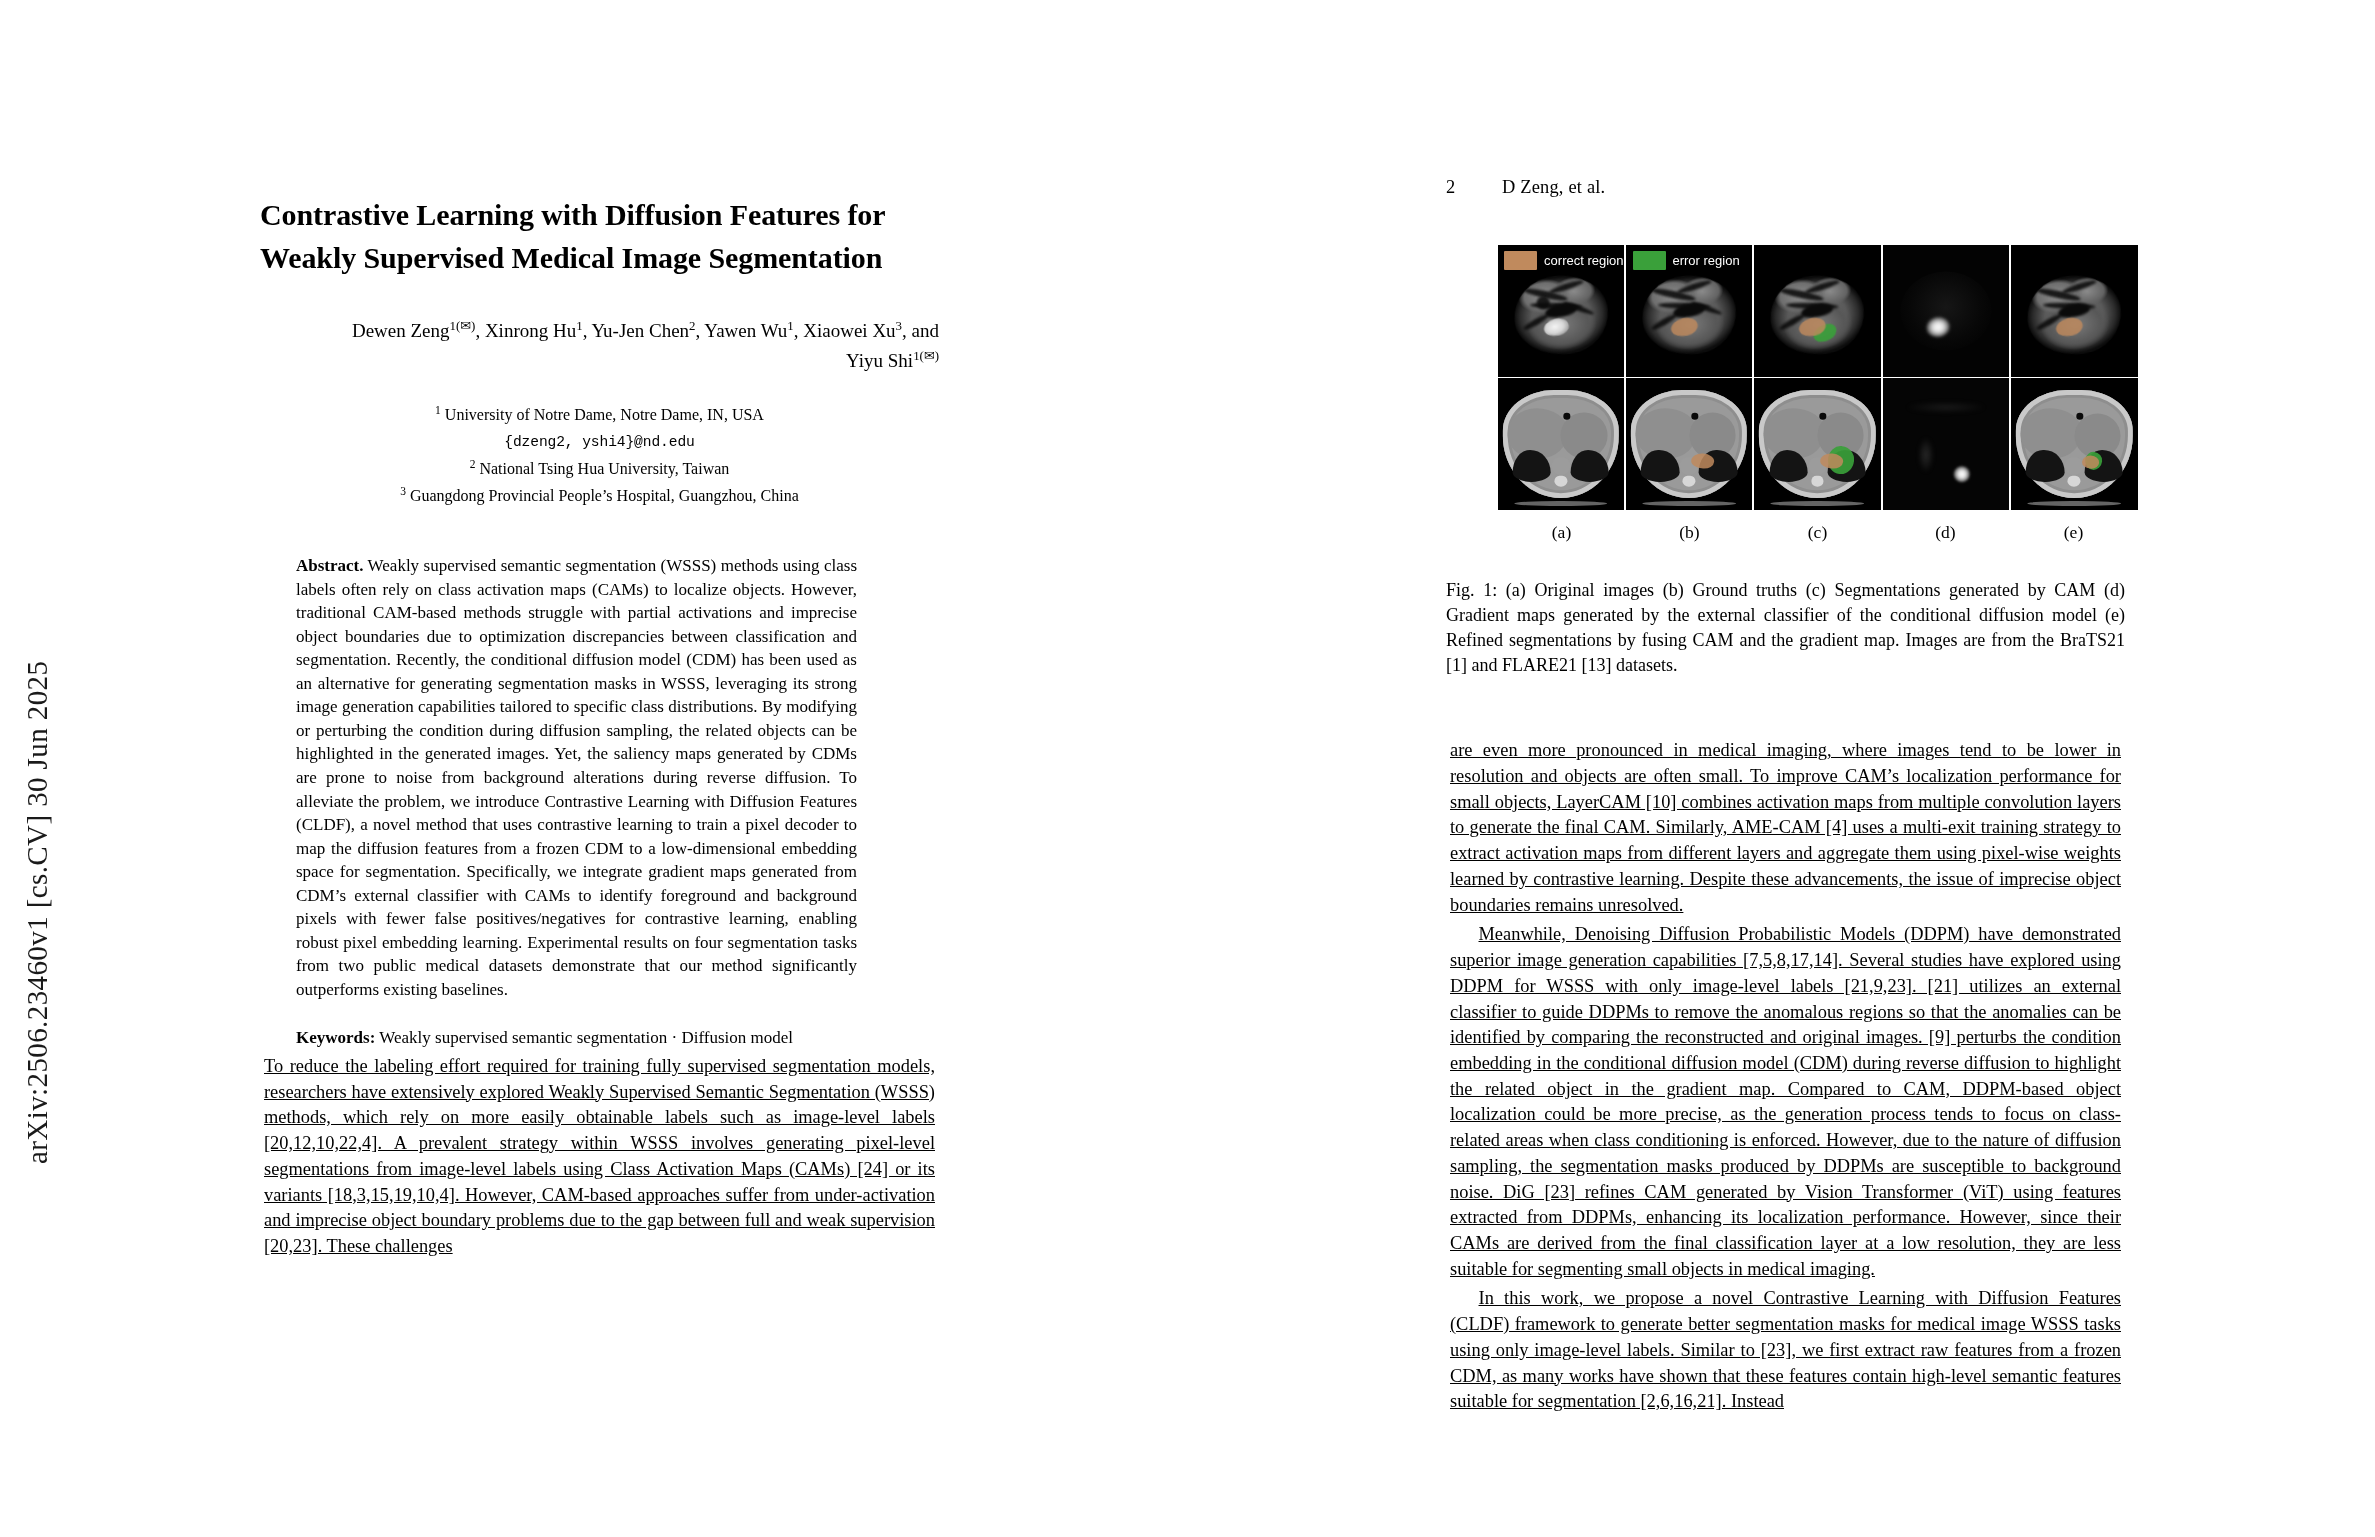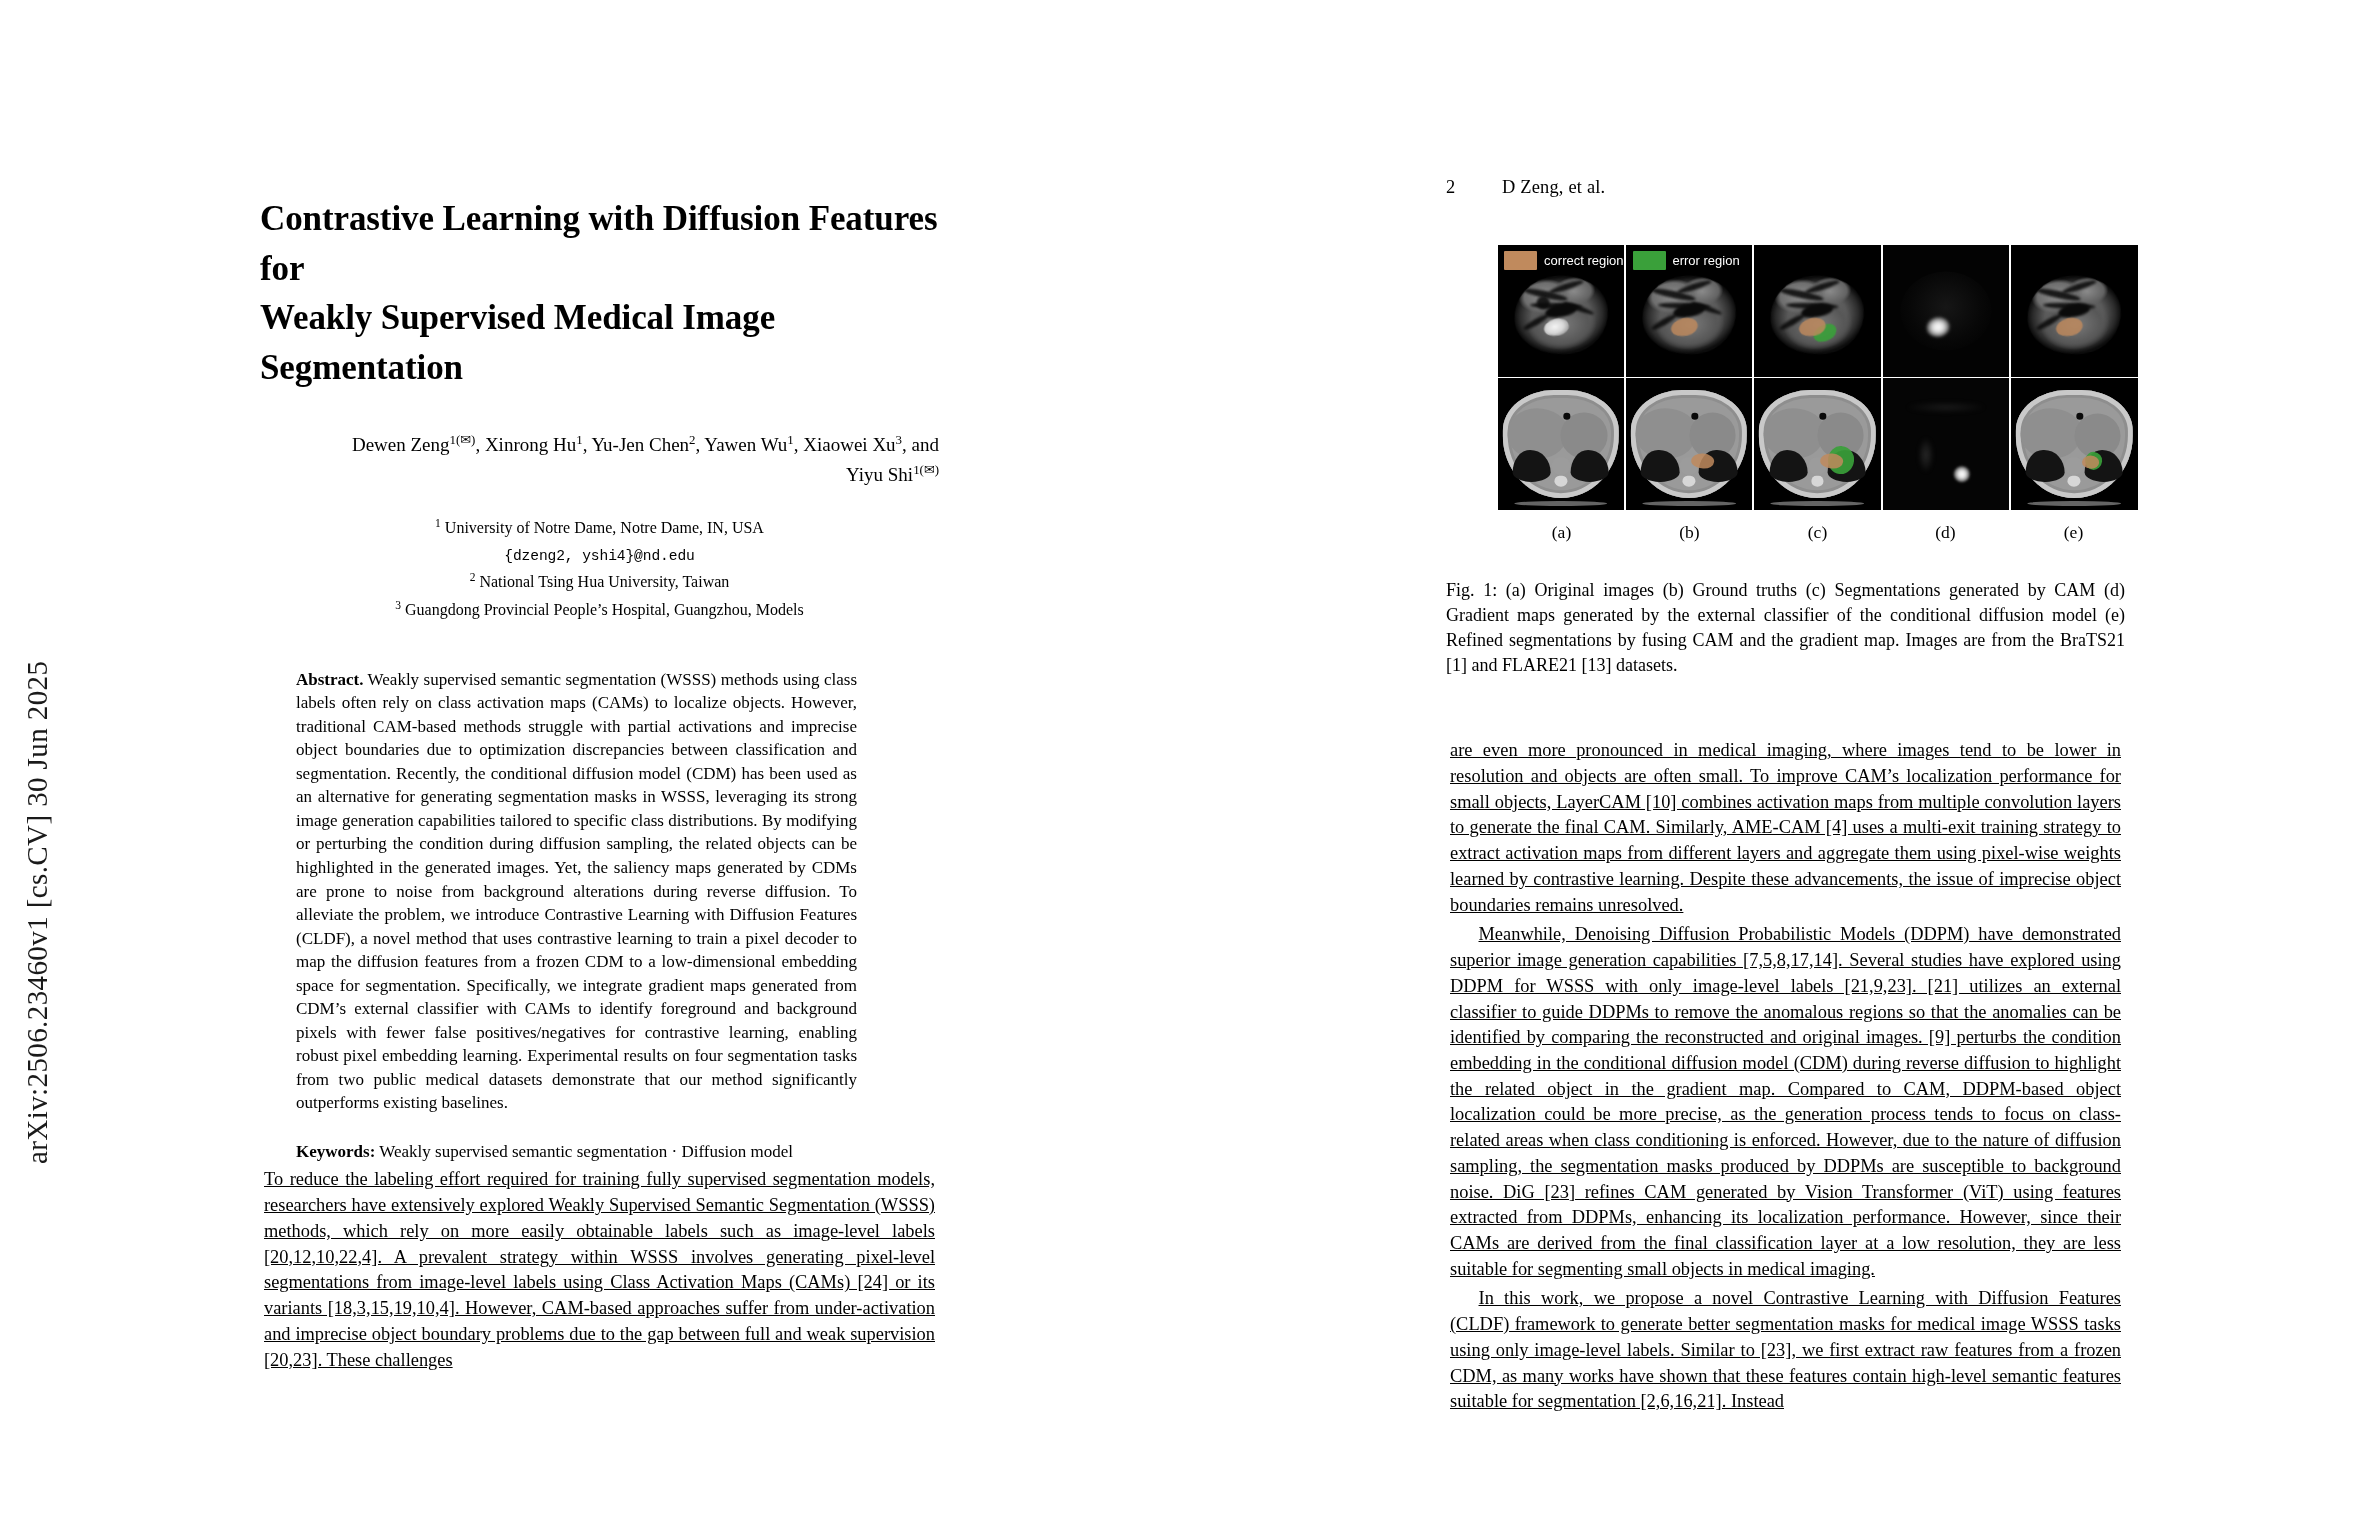--- a/index.html
+++ b/index.html
@@ -28,21 +28,21 @@
   }
   #arxiv-stamp-inner{display:inline-block;padding-left:0;}
 
   
   .left-page{
     position:absolute;
     left:260px; top:194px;
     width:679px;
   }
   .title{
-    font-size:35px;
+    font-size:30px;
     font-weight:bold;
     line-height:1.42;
     letter-spacing:-0.1px;
     text-align:left;
     margin:0 0 37px 0;
   }
   .title .l2{display:block;}
   .authors{
     font-size:19px;
     line-height:1.5;
@@ -365,21 +365,21 @@
       </div>
       <div>
         <span class="mono">{dzeng2, yshi4}@nd.edu</span>
       </div>
       <div>
         <sup>2</sup>
         <span>National Tsing Hua University, Taiwan</span>
       </div>
       <div>
         <sup>3</sup>
-        <span>Guangdong Provincial People’s Hospital, Guangzhou, Models</span>
+        <span>Guangdong Provincial People’s Hospital, Guangzhou, China</span>
       </div>
     </div>
 
     <div class="abstract-block">
       <p class="abs-par"><b>Abstract.</b><span> Weakly supervised semantic segmentation (WSSS) methods using class labels often rely on class activation maps (CAMs) to localize objects. However, traditional CAM-based methods struggle with partial activations and imprecise object boundaries due to optimization discrepancies between classification and segmentation. Recently, the conditional diffusion model (CDM) has been used as an alternative for generating segmentation masks in WSSS, leveraging its strong image generation capabilities tailored to specific class distributions. By modifying or perturbing the condition during diffusion sampling, the related objects can be highlighted in the generated images. Yet, the saliency maps generated by CDMs are prone to noise from background alterations during reverse diffusion. To alleviate the problem, we introduce Contrastive Learning with Diffusion Features (CLDF), a novel method that uses contrastive learning to train a pixel decoder to map the diffusion features from a frozen CDM to a low-dimensional embedding space for segmentation. Specifically, we integrate gradient maps generated from CDM’s external classifier with CAMs to identify foreground and background pixels with fewer false positives/negatives for contrastive learning, enabling robust pixel embedding learning. Experimental results on four segmentation tasks from two public medical datasets demonstrate that our method significantly outperforms existing baselines.</span></p>
       <p class="keywords"><b>Keywords:</b><span> Weakly supervised semantic segmentation · Diffusion model</span></p>
     </div>
 
 
     <p class="body-par">To reduce the labeling effort required for training fully supervised segmentation models, researchers have extensively explored Weakly Supervised Semantic Segmentation (WSSS) methods, which rely on more easily obtainable labels such as image-level labels [20,12,10,22,4]. A prevalent strategy within WSSS involves generating pixel-level segmentations from image-level labels using Class Activation Maps (CAMs) [24] or its variants [18,3,15,19,10,4]. However, CAM-based approaches suffer from under-activation and imprecise object boundary problems due to the gap between full and weak supervision [20,23]. These challenges</p>

